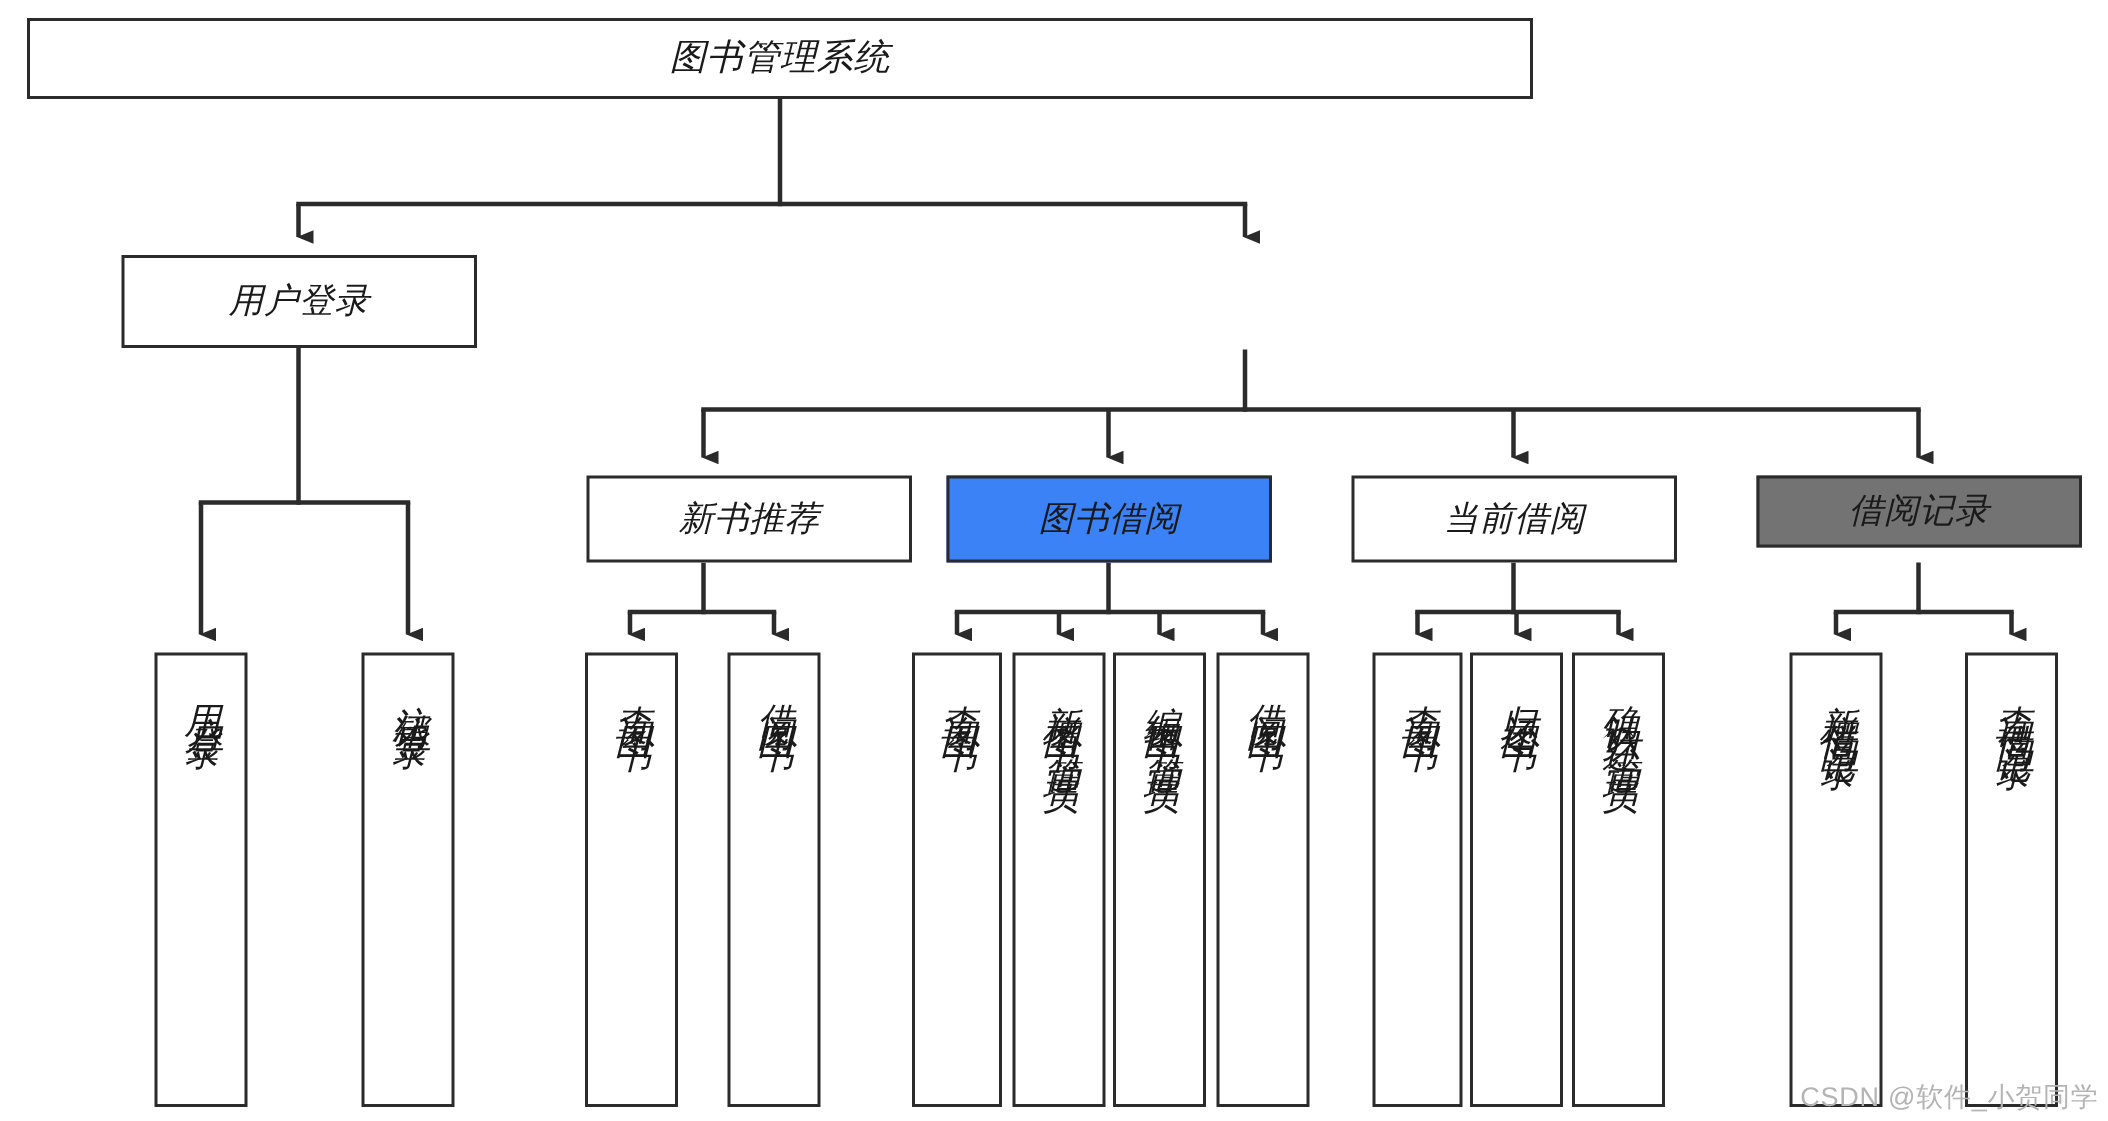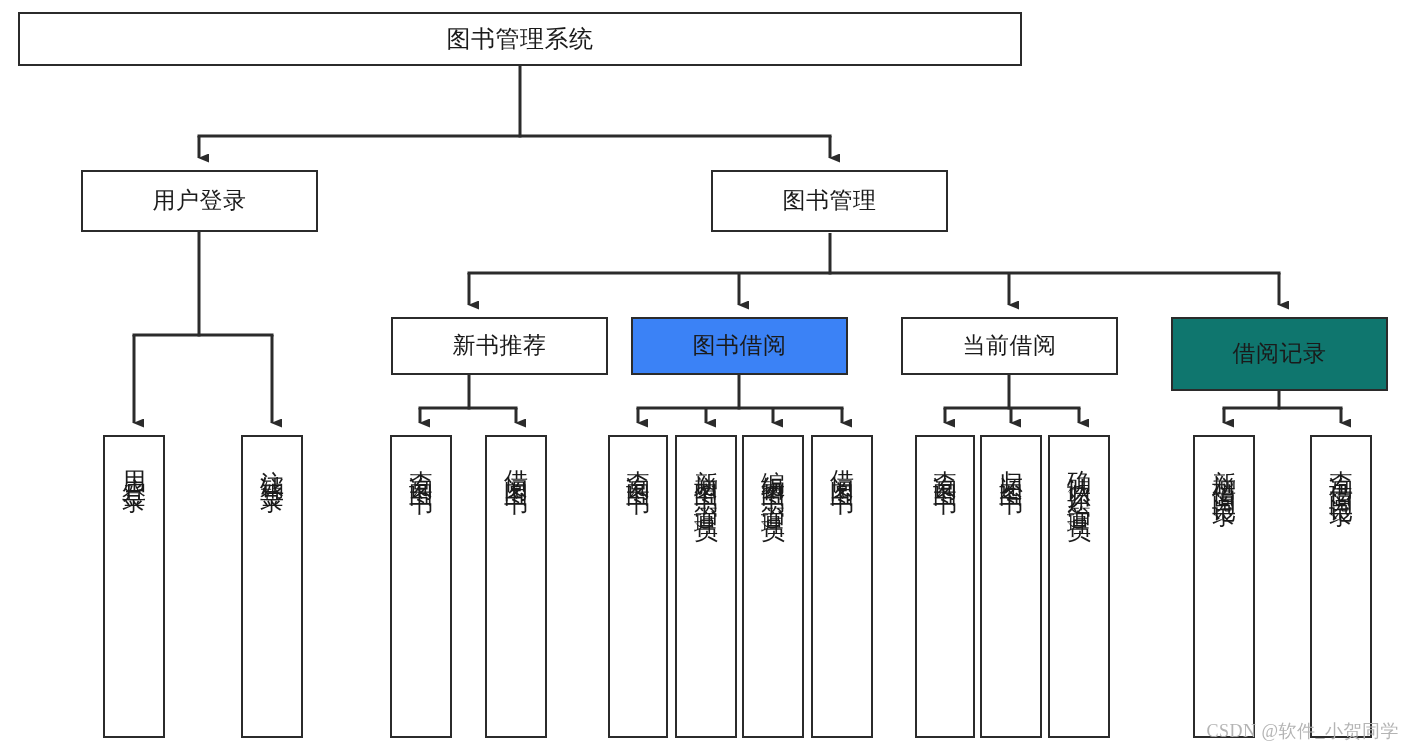--- a/index.html
+++ b/index.html
@@ -34,20 +34,21 @@
     display: flex;
     align-items: center;
     justify-content: center;
     color: #1a1a1a;
   }
   .node .label {
     display: block;
     text-align: center;
     line-height: 1.18;
     white-space: pre-line;
+    font-style: italic;
   }
   .node.horiz .label {
     font-size: 23px;
     letter-spacing: 0.5px;
   }
   .node.root .label {
     font-size: 24px;
     letter-spacing: 0.5px;
   }
   .node.vert {
@@ -64,21 +65,20 @@
     white-space: nowrap;
   }
   #watermark {
     position: absolute;
     right: 6px;
     bottom: 4px;
     font-size: 18px;
     color: #b4b4b4;
     letter-spacing: 0.5px;
     white-space: nowrap;
-    font-family: Liberation Serif, serif;
   }
 </style>
 </head>
 <body>
 
 <div id="canvas" style="background: rgb(255, 255, 255);">
 
   <svg id="edges" viewBox="0 0 1405 747" xmlns="http://www.w3.org/2000/svg">
     <defs>
       <marker id="arrowhead" markerWidth="9" markerHeight="11" refX="4.5" refY="10" orient="auto" markerUnits="userSpaceOnUse">
@@ -131,34 +131,31 @@
     </g>
   </svg>
 
   <div class="node root horiz" style="left: 18px; top: 12px; width: 1004px; height: 54px; border-color: rgb(43, 43, 43); background: rgb(255, 255, 255); color: rgb(26, 26, 26);">
     <span class="label">图书管理系统</span>
   </div>
 
   <div class="node horiz" style="left: 81px; top: 170px; width: 237px; height: 62px; border-color: rgb(43, 43, 43); background: rgb(255, 255, 255); color: rgb(26, 26, 26);">
     <span class="label">用户登录</span>
   </div>
-  <div class="node horiz" style="left: 711px; top: 170px; width: 237px; height: 62px; border-color: rgb(43, 43, 43); background: rgb(255, 255, 255); color: rgb(26, 26, 26);">
-    <span class="label">图书管理</span>
-  </div>
 
   <div class="node horiz" style="left: 361px; top: 317px; width: 217px; height: 58px; border-color: rgb(43, 43, 43); background: rgb(255, 255, 255); color: rgb(26, 26, 26); margin-left: 30px;">
     <span class="label">新书推荐</span>
   </div>
   <div class="node horiz" style="left: 631px; top: 317px; width: 217px; height: 58px; border-color: rgb(43, 43, 43); background: #3b82f6; color: rgb(26, 26, 26);">
     <span class="label">图书借阅</span>
   </div>
   <div class="node horiz" style="left: 901px; top: 317px; width: 217px; height: 58px; border-color: rgb(43, 43, 43); background: rgb(255, 255, 255); color: rgb(26, 26, 26); align-items: center;">
     <span class="label">当前借阅</span>
   </div>
-  <div class="node horiz" style="left: 1171px; top: 317px; width: 217px; height: 74px; border-color: rgb(43, 43, 43); background: #0f766e; color: rgb(26, 26, 26);">
+  <div class="node horiz" style="left: 1171px; top: 317px; width: 217px; height: 48px; border-color: rgb(43, 43, 43); background: #737373; color: rgb(26, 26, 26);">
     <span class="label">借阅记录</span>
   </div>
 
   <div class="node vert" style="left: 103px; top: 435px; width: 62px; height: 303px; border-color: rgb(43, 43, 43); background: rgb(255, 255, 255); color: rgb(26, 26, 26);">
     <span class="label">用户登录</span>
   </div>
   <div class="node vert" style="left: 241px; top: 435px; width: 62px; height: 303px; border-color: rgb(43, 43, 43); background: rgb(255, 255, 255); color: rgb(26, 26, 26);">
     <span class="label">注销登录</span>
   </div>
   <div class="node vert" style="left: 390px; top: 435px; width: 62px; height: 303px; border-color: rgb(43, 43, 43); background: rgb(255, 255, 255); color: rgb(26, 26, 26);">

